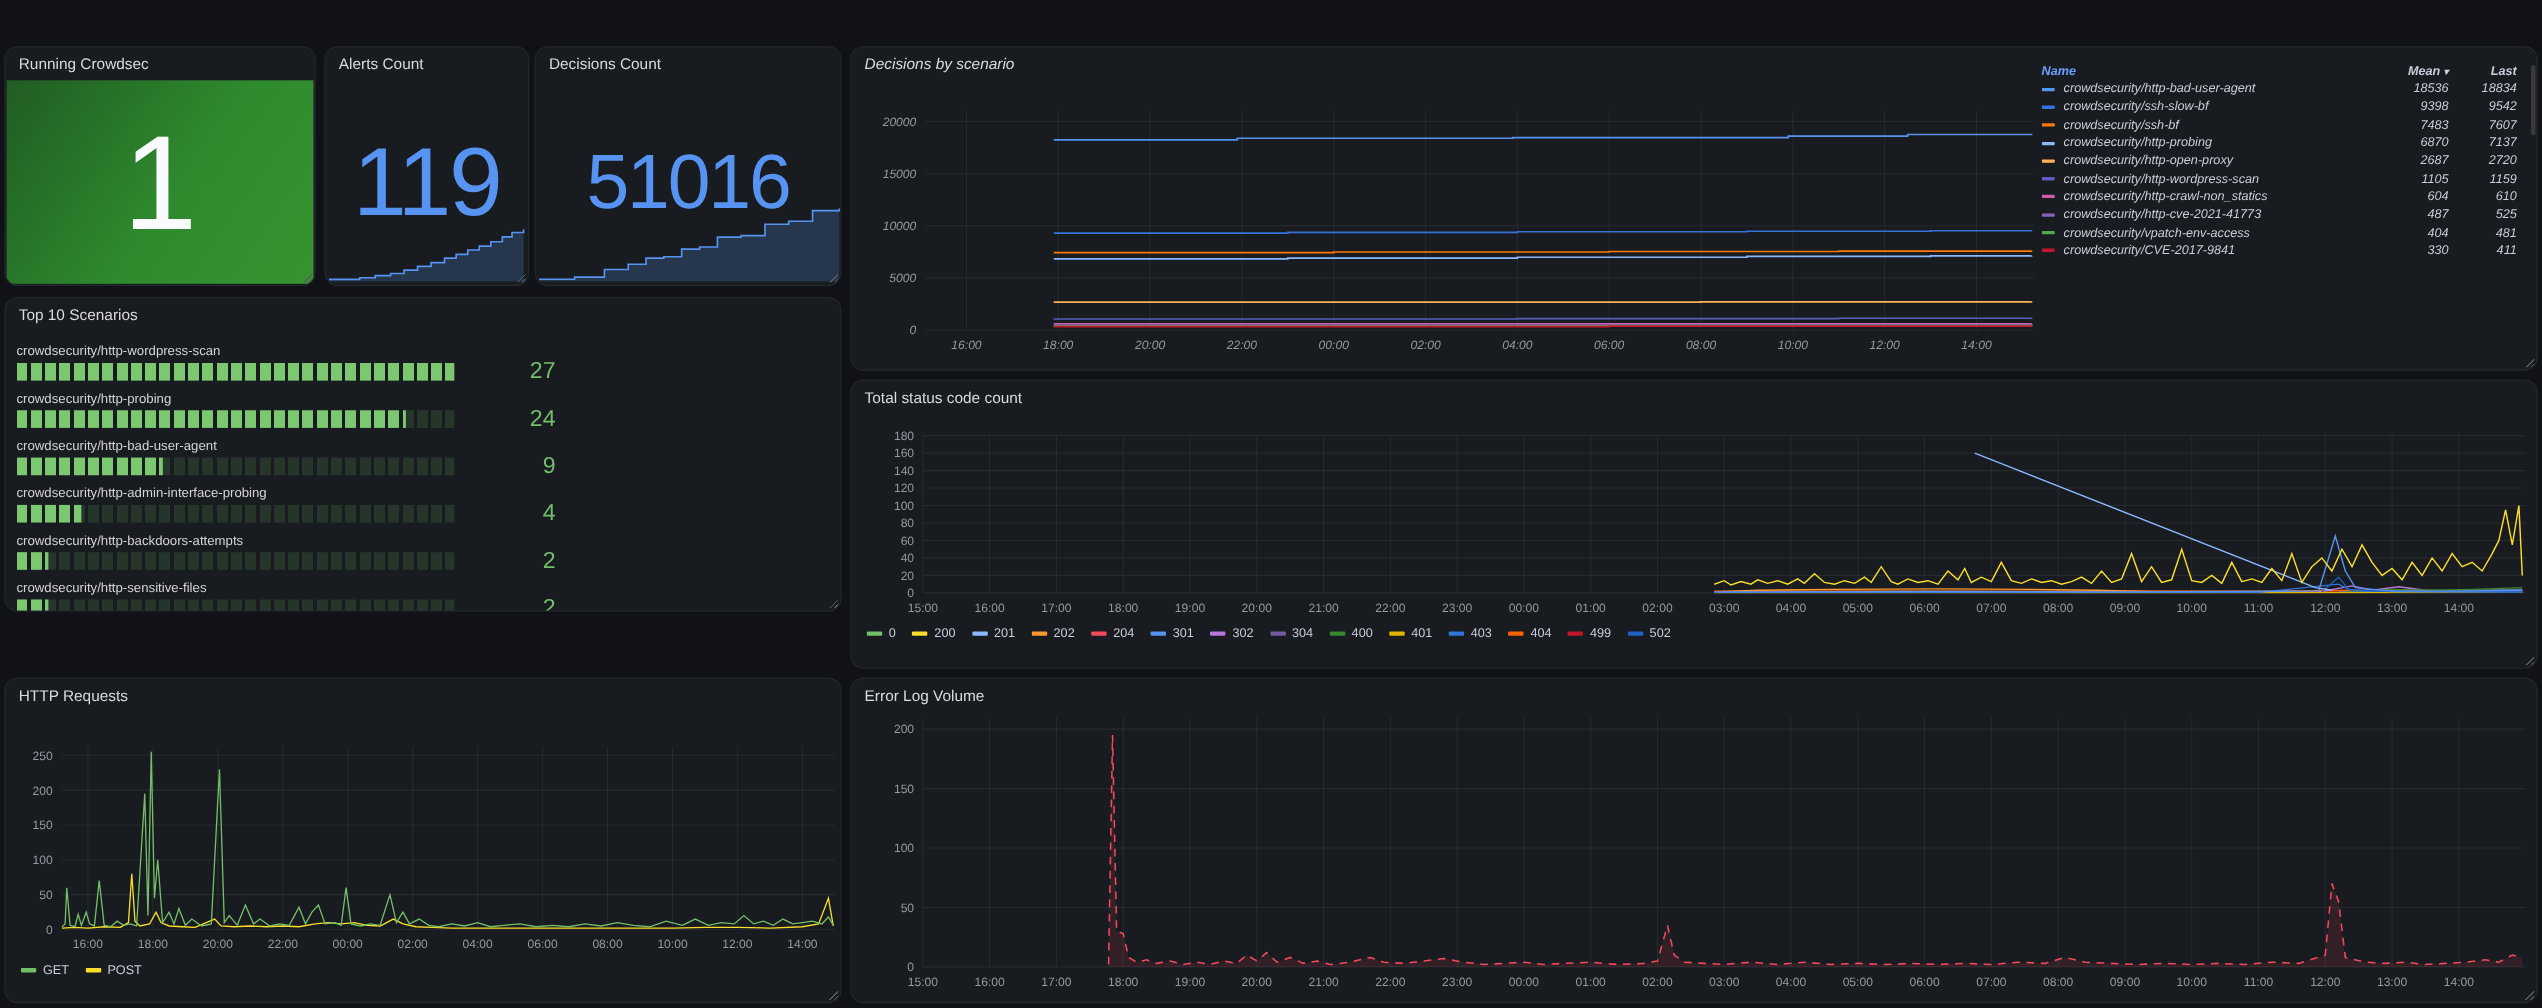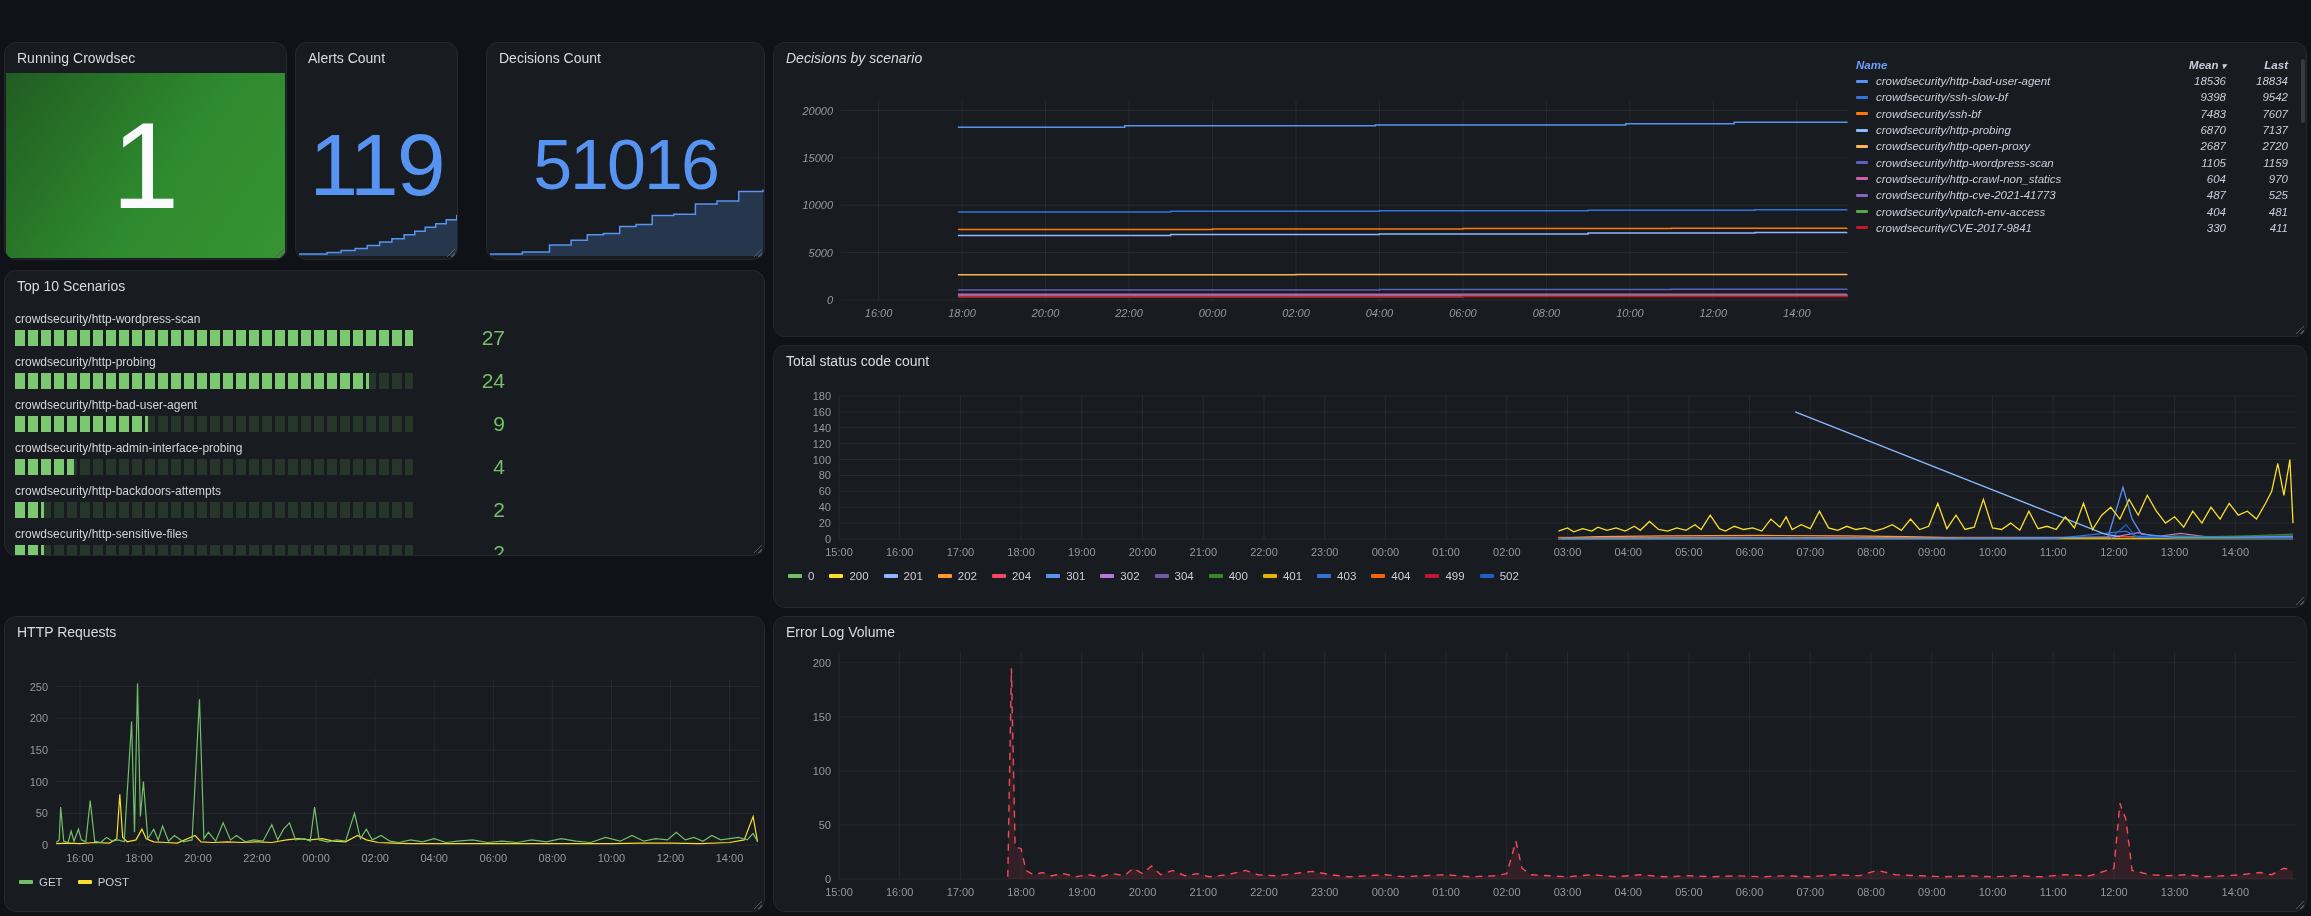--- a/index.html
+++ b/index.html
@@ -64,21 +64,21 @@
 
 <div class="panel" style="left:4px;top:42px;width:283px;height:218px;">
   <div class="ptitle">
       <span>Running Crowdsec</span>
     </div>
   <div class="stat-bg"></div>
   <div class="stat-one">1</div>
   <div class="rh"></div>
 </div>
 
-<div class="panel" style="left:295px;top:42px;width:163px;height:218px;">
+<div class="panel" style="left:295px;top:42px;width:186px;height:218px;">
   <div class="ptitle">
       <span>Alerts Count</span>
     </div>
   <svg class="spark" width="181" height="60">
       <path d="M2.0 56.0L16.0 56.0L16.0 56.0L30.0 56.0L30.0 54.5L44.1 54.5L44.1 52.6L58.1 52.6L58.1 50.6L70.3 50.6L70.3 47.6L82.6 47.6L82.6 44.1L94.9 44.1L94.9 40.7L107.1 40.7L107.1 36.7L117.7 36.7L117.7 33.2L128.2 33.2L128.2 29.3L138.7 29.3L138.7 25.8L149.2 25.8L149.2 21.8L159.7 21.8L159.7 17.4L168.5 17.4L168.5 13.4L179.0 13.4L179.0 10.5L179.0 58.0L2.0 58.0Z" fill="rgba(87,148,242,0.22)" stroke="none"></path>
       <path d="M2.0 56.0L16.0 56.0L16.0 56.0L30.0 56.0L30.0 54.5L44.1 54.5L44.1 52.6L58.1 52.6L58.1 50.6L70.3 50.6L70.3 47.6L82.6 47.6L82.6 44.1L94.9 44.1L94.9 40.7L107.1 40.7L107.1 36.7L117.7 36.7L117.7 33.2L128.2 33.2L128.2 29.3L138.7 29.3L138.7 25.8L149.2 25.8L149.2 21.8L159.7 21.8L159.7 17.4L168.5 17.4L168.5 13.4L179.0 13.4L179.0 10.5" fill="none" stroke="#5794F2" stroke-width="1.5"></path>
     </svg>
   <div class="stat-val" style="font-size:88px;">119</div>
   <div class="rh"></div>
 </div>
@@ -200,21 +200,21 @@
           </span>
           <span class="num">1105</span>
           <span class="num">1159</span>
         </div>
         <div class="dleg-row">
           <span class="dleg-name">
             <i class="sw" style="background: rgb(208, 92, 176);"></i>
             <span>crowdsecurity/http-crawl-non_statics</span>
           </span>
           <span class="num">604</span>
-          <span class="num">970</span>
+          <span class="num">610</span>
         </div>
         <div class="dleg-row">
           <span class="dleg-name">
             <i class="sw" style="background: rgb(138, 99, 184);"></i>
             <span>crowdsecurity/http-cve-2021-41773</span>
           </span>
           <span class="num">487</span>
           <span class="num">525</span>
         </div>
         <div class="dleg-row">

